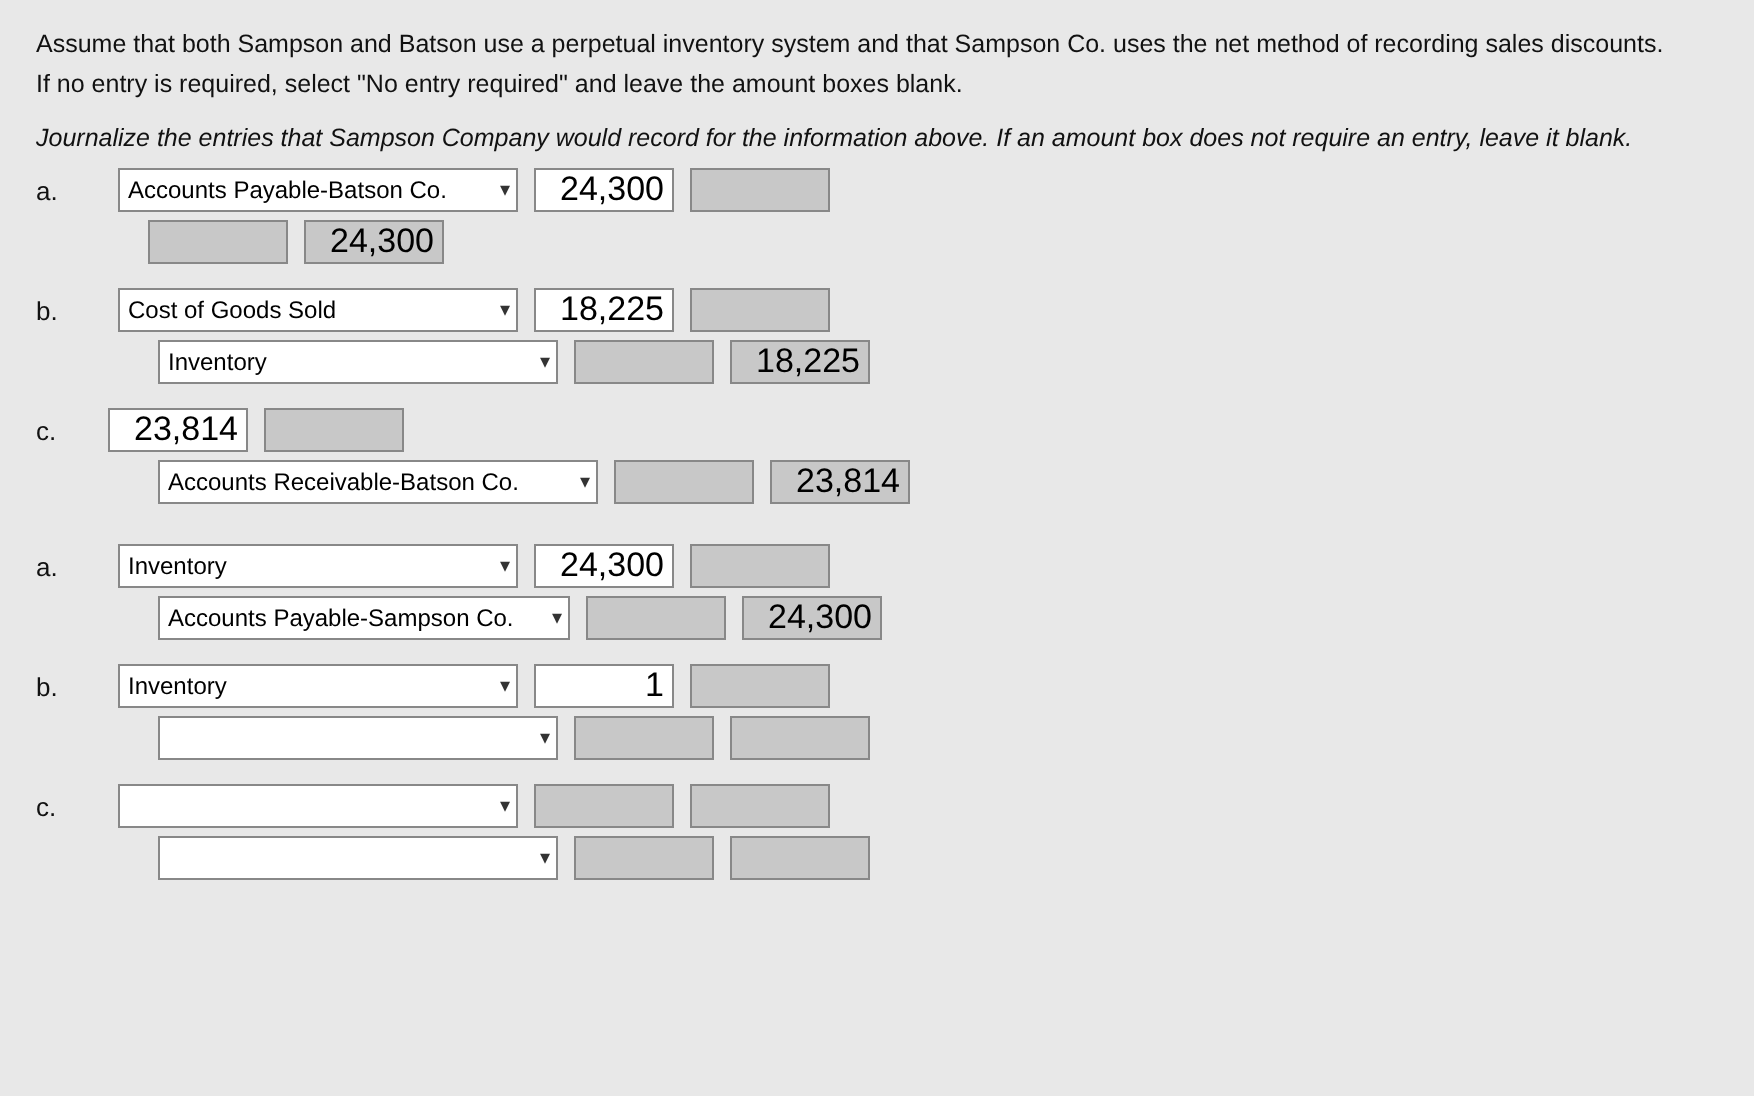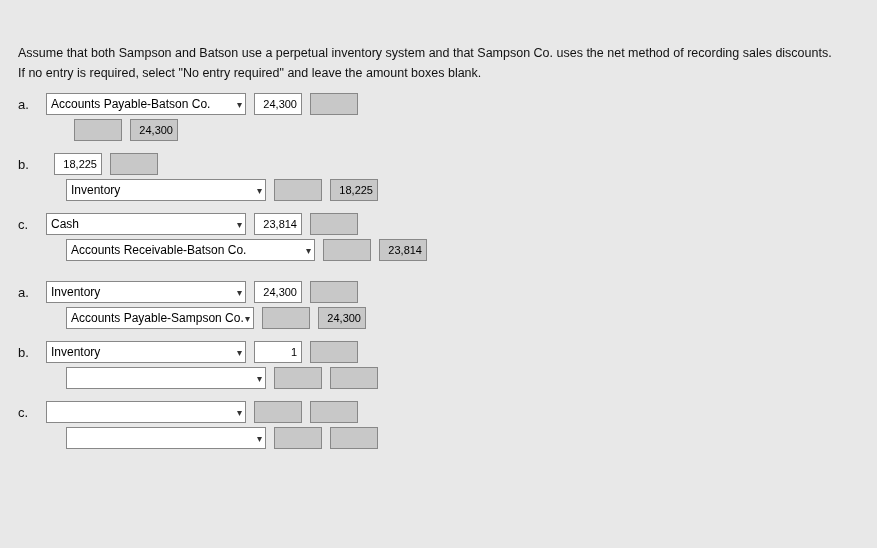--- a/index.html
+++ b/index.html
@@ -13,21 +13,20 @@
       width: 877px;
       min-height: 548px;
       background: #e8e8e8;
       padding: 12px 18px 18px 18px;
       position: relative;
     }
     .instructions {
       font-size: 12.5px;
       line-height: 1.6;
       margin-bottom: 10px;
-      margin-top: 31px;
     }
     .section-title {
       font-size: 12.5px;
       margin-bottom: 8px;
       font-style: italic;
     }
     .entry-row {
       display: flex;
       align-items: center;
       margin-bottom: 4px;
@@ -47,37 +46,38 @@
       padding: 0 4px;
       appearance: none;
       -webkit-appearance: none;
       cursor: pointer;
       flex-shrink: 0;
     }
     .account-select-wrapper {
       position: relative;
       display: inline-block;
       flex-shrink: 0;
+      margin-left: 13px;
     }
     .account-select-wrapper::after {
       content: '▾';
       position: absolute;
       right: 4px;
       top: 50%;
       transform: translateY(-50%);
       font-size: 10px;
       pointer-events: none;
       color: #333;
     }
     .debit-input, .credit-input {
-      width: 48px;
+      width: 70px;
       height: 22px;
       border: 1px solid #888;
       background: #fff;
-      font-size: 11px;
+      font-size: 17px;
       padding: 0 4px;
       text-align: right;
       flex-shrink: 0;
     }
     .credit-input {
       background: #c8c8c8;
     }
     .debit-input.blank {
       background: #c8c8c8;
     }
@@ -89,20 +89,21 @@
 </head>
 <body>
 
 <div class="page">
 
   <div class="instructions">
     <p>Assume that both Sampson and Batson use a perpetual inventory system and that Sampson Co. uses the net method of recording sales discounts.</p>
     <p>If no entry is required, select "No entry required" and leave the amount boxes blank.</p>
   </div>
 
+  <div class="section-title">Journalize the entries that Sampson Company would record for the information above. If an amount box does not require an entry, leave it blank.</div>
 
   <div class="entry-group">
     <div class="entry-row">
       <span class="entry-label">a.</span>
       <div class="account-select-wrapper">
         <select class="account-select">
           <option>Accounts Payable-Batson Co.</option>
         </select>
       </div>
       <div class="spacer"></div>
@@ -116,20 +117,25 @@
       <div class="spacer"></div>
       <input type="text" class="debit-input blank" value="" style="">
       <div class="spacer"></div>
       <input type="text" class="credit-input" value="24,300" style="">
     </div>
   </div>
 
   <div class="entry-group">
     <div class="entry-row">
       <span class="entry-label">b.</span>
+      <div class="account-select-wrapper">
+        <select class="account-select">
+          <option>Cost of Goods Sold</option>
+        </select>
+      </div>
       <div class="spacer"></div>
       <input type="text" class="debit-input" value="18,225" style="">
       <div class="spacer"></div>
       <input type="text" class="credit-input" value="" style="">
     </div>
     <div class="entry-row">
       <span class="entry-label"></span>
       <div class="indent"></div>
       <div class="account-select-wrapper">
         <select class="account-select">
@@ -139,35 +145,30 @@
       <div class="spacer"></div>
       <input type="text" class="debit-input blank" value="" style="">
       <div class="spacer"></div>
       <input type="text" class="credit-input" value="18,225" style="">
     </div>
   </div>
 
   <div class="entry-group">
     <div class="entry-row">
       <span class="entry-label">c.</span>
-      <div class="account-select-wrapper">
-        <select class="account-select">
-          <option>Cash</option>
-        </select>
-      </div>
       <div class="spacer"></div>
       <input type="text" class="debit-input" value="23,814" style="">
       <div class="spacer"></div>
       <input type="text" class="credit-input" value="" style="">
     </div>
     <div class="entry-row">
       <span class="entry-label"></span>
       <div class="indent"></div>
       <div class="account-select-wrapper">
-        <select class="account-select" style="width:249px;">
+        <select class="account-select" style="width:220px;">
           <option>Accounts Receivable-Batson Co.</option>
         </select>
       </div>
       <div class="spacer"></div>
       <input type="text" class="debit-input blank" value="" style="">
       <div class="spacer"></div>
       <input type="text" class="credit-input" value="23,814" style="">
     </div>
   </div>
 
@@ -184,21 +185,21 @@
       </div>
       <div class="spacer"></div>
       <input type="text" class="debit-input" value="24,300" style="">
       <div class="spacer"></div>
       <input type="text" class="credit-input" value="" style="">
     </div>
     <div class="entry-row">
       <span class="entry-label"></span>
       <div class="indent"></div>
       <div class="account-select-wrapper">
-        <select class="account-select" style="width:188px;">
+        <select class="account-select" style="width:206px;">
           <option>Accounts Payable-Sampson Co.</option>
         </select>
       </div>
       <div class="spacer"></div>
       <input type="text" class="debit-input blank" value="" style="">
       <div class="spacer"></div>
       <input type="text" class="credit-input" value="24,300" style="">
     </div>
   </div>
 

